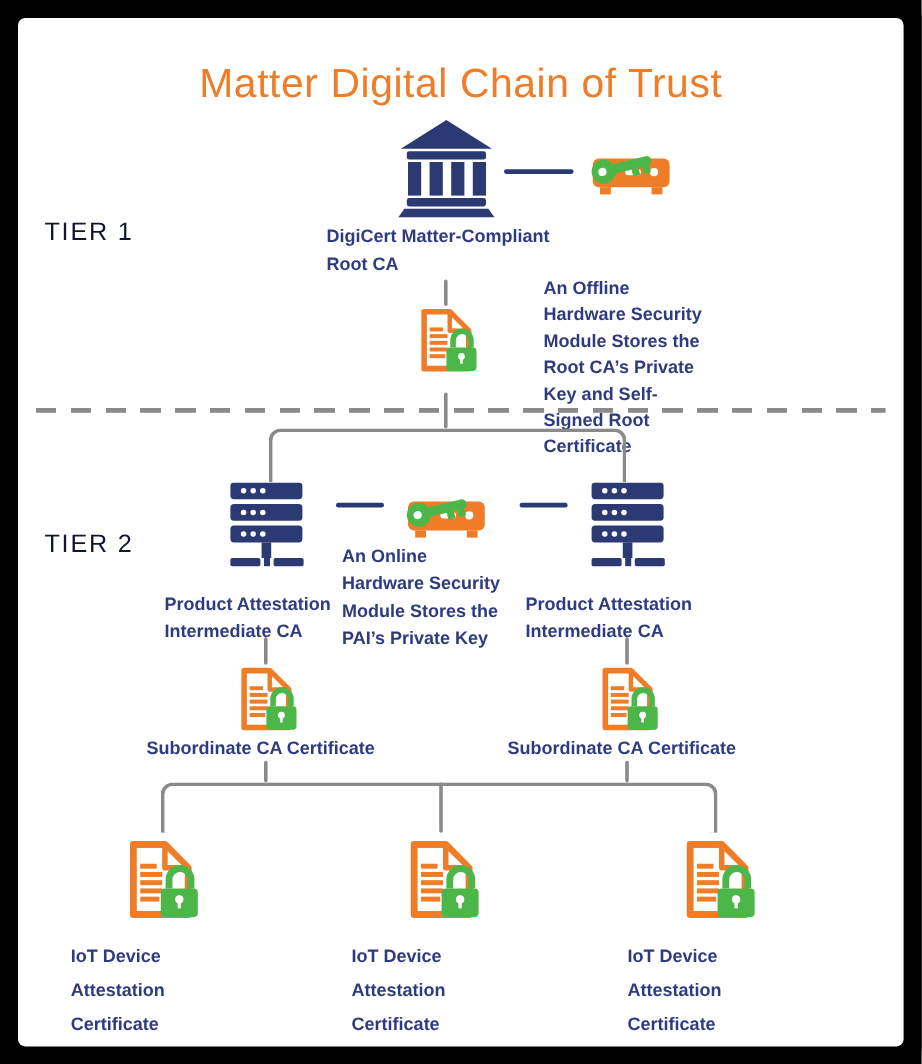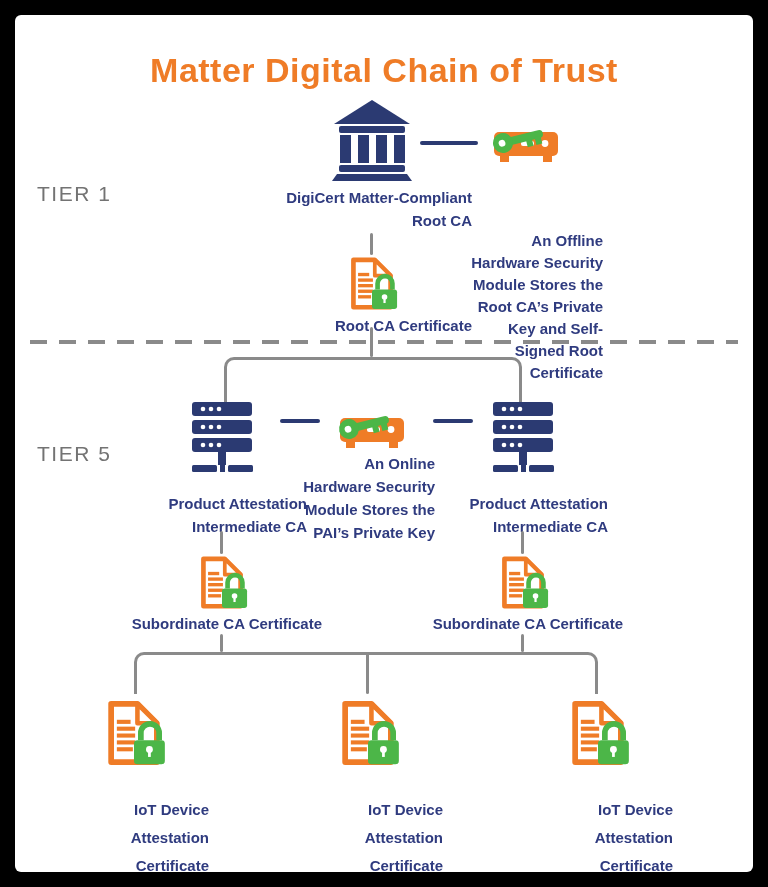--- a/index.html
+++ b/index.html
@@ -14,31 +14,31 @@
     position:absolute;left:0;top:0;width:768px;height:887px;
     background:#000;border-radius:14px;
   }
   .canvas{
     position:absolute;left:15px;top:15px;right:15px;bottom:15px;
     background:#ffffff;border-radius:6px;
   }
   .abs{position:absolute;}
   .title{
     left:0;top:36px;width:738px;text-align:center;
-    font-size:34px;font-weight:bold;color:#ef7c27;letter-spacing:.5px;
+    font-size:34px;font-weight:normal;color:#ef7c27;letter-spacing:.5px;
   }
   .tier-label{
-    font-size:21px;color:#737373;letter-spacing:1.5px;font-weight:400;
+    font-size:21px;color:#0f172a;letter-spacing:1.5px;font-weight:400;
   }
   .navy-label{
-    color:#2f3b7f;font-weight:bold;font-size:15px;text-align:right;
+    color:#2f3b7f;font-weight:bold;font-size:15px;text-align:left;
     white-space:pre-line;line-height:23px;
   }
   .lh22{line-height:22px;}
-  .lh28{line-height:28px;margin-top:12px;}
+  .lh28{line-height:28px;}
   .gray-v{width:3px;background:#8a8a8a;border-radius:2px;}
   .navy-h{height:4px;background:#2b3a72;border-radius:2px;}
   .dashes{
     height:4px;
     background:repeating-linear-gradient(to right,#8a8a8a 0 17px,transparent 17px 29px);
   }
   .bracket{
     border:3px solid #8a8a8a;border-bottom:none;
     border-radius:10px 10px 0 0;box-sizing:border-box;
   }
@@ -105,21 +105,21 @@
     </g>
   </defs>
 </svg>
 
 <div class="frame">
   <div class="canvas">
 
     <div class="abs title">Matter Digital Chain of Trust</div>
 
     <div class="abs tier-label" style="left:22px;top:167px;">TIER 1</div>
-    <div class="abs tier-label" style="left:22px;top:427px;">TIER 5</div>
+    <div class="abs tier-label" style="left:22px;top:427px;">TIER 2</div>
 
     <svg class="abs" style="left:315px;top:83px;" width="84" height="85" viewBox="0 0 84 85">
         <use href="#bank"></use>
       </svg>
 
     <div class="abs navy-h" style="left:405px;top:126px;width:58px;"></div>
 
     <svg class="abs" style="left:475px;top:101px;" width="72" height="50" viewBox="0 0 72 50">
         <use href="#hsm"></use>
       </svg>
@@ -134,21 +134,20 @@
 Key and Self-
 Signed Root
 Certificate</div>
 
     <div class="abs gray-v" style="left:355px;top:218px;height:22px;"></div>
 
     <svg class="abs" style="left:331px;top:240px;" width="52" height="58" viewBox="0 0 56 62">
         <use href="#cert"></use>
       </svg>
 
-    <div class="abs navy-label" style="left:257px;top:299px;width:200px;">Root CA Certificate</div>
 
     <div class="abs dashes" style="left:15px;top:325px;width:708px;"></div>
     <div class="abs gray-v" style="left:355px;top:312px;height:30px;"></div>
 
     <div class="abs bracket" style="left:209px;top:342px;width:298px;height:45px;"></div>
 
     <svg class="abs" style="left:174px;top:387px;" width="66" height="70" viewBox="0 0 66 70">
         <use href="#server"></use>
       </svg>
     <svg class="abs" style="left:475px;top:387px;" width="66" height="70" viewBox="0 0 66 70">

